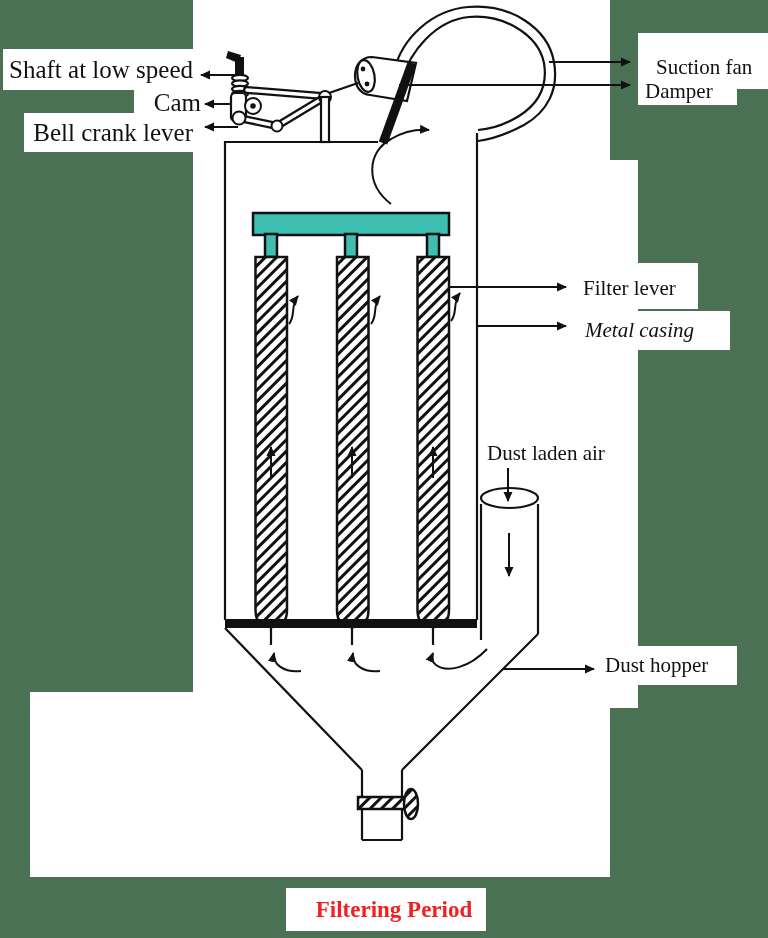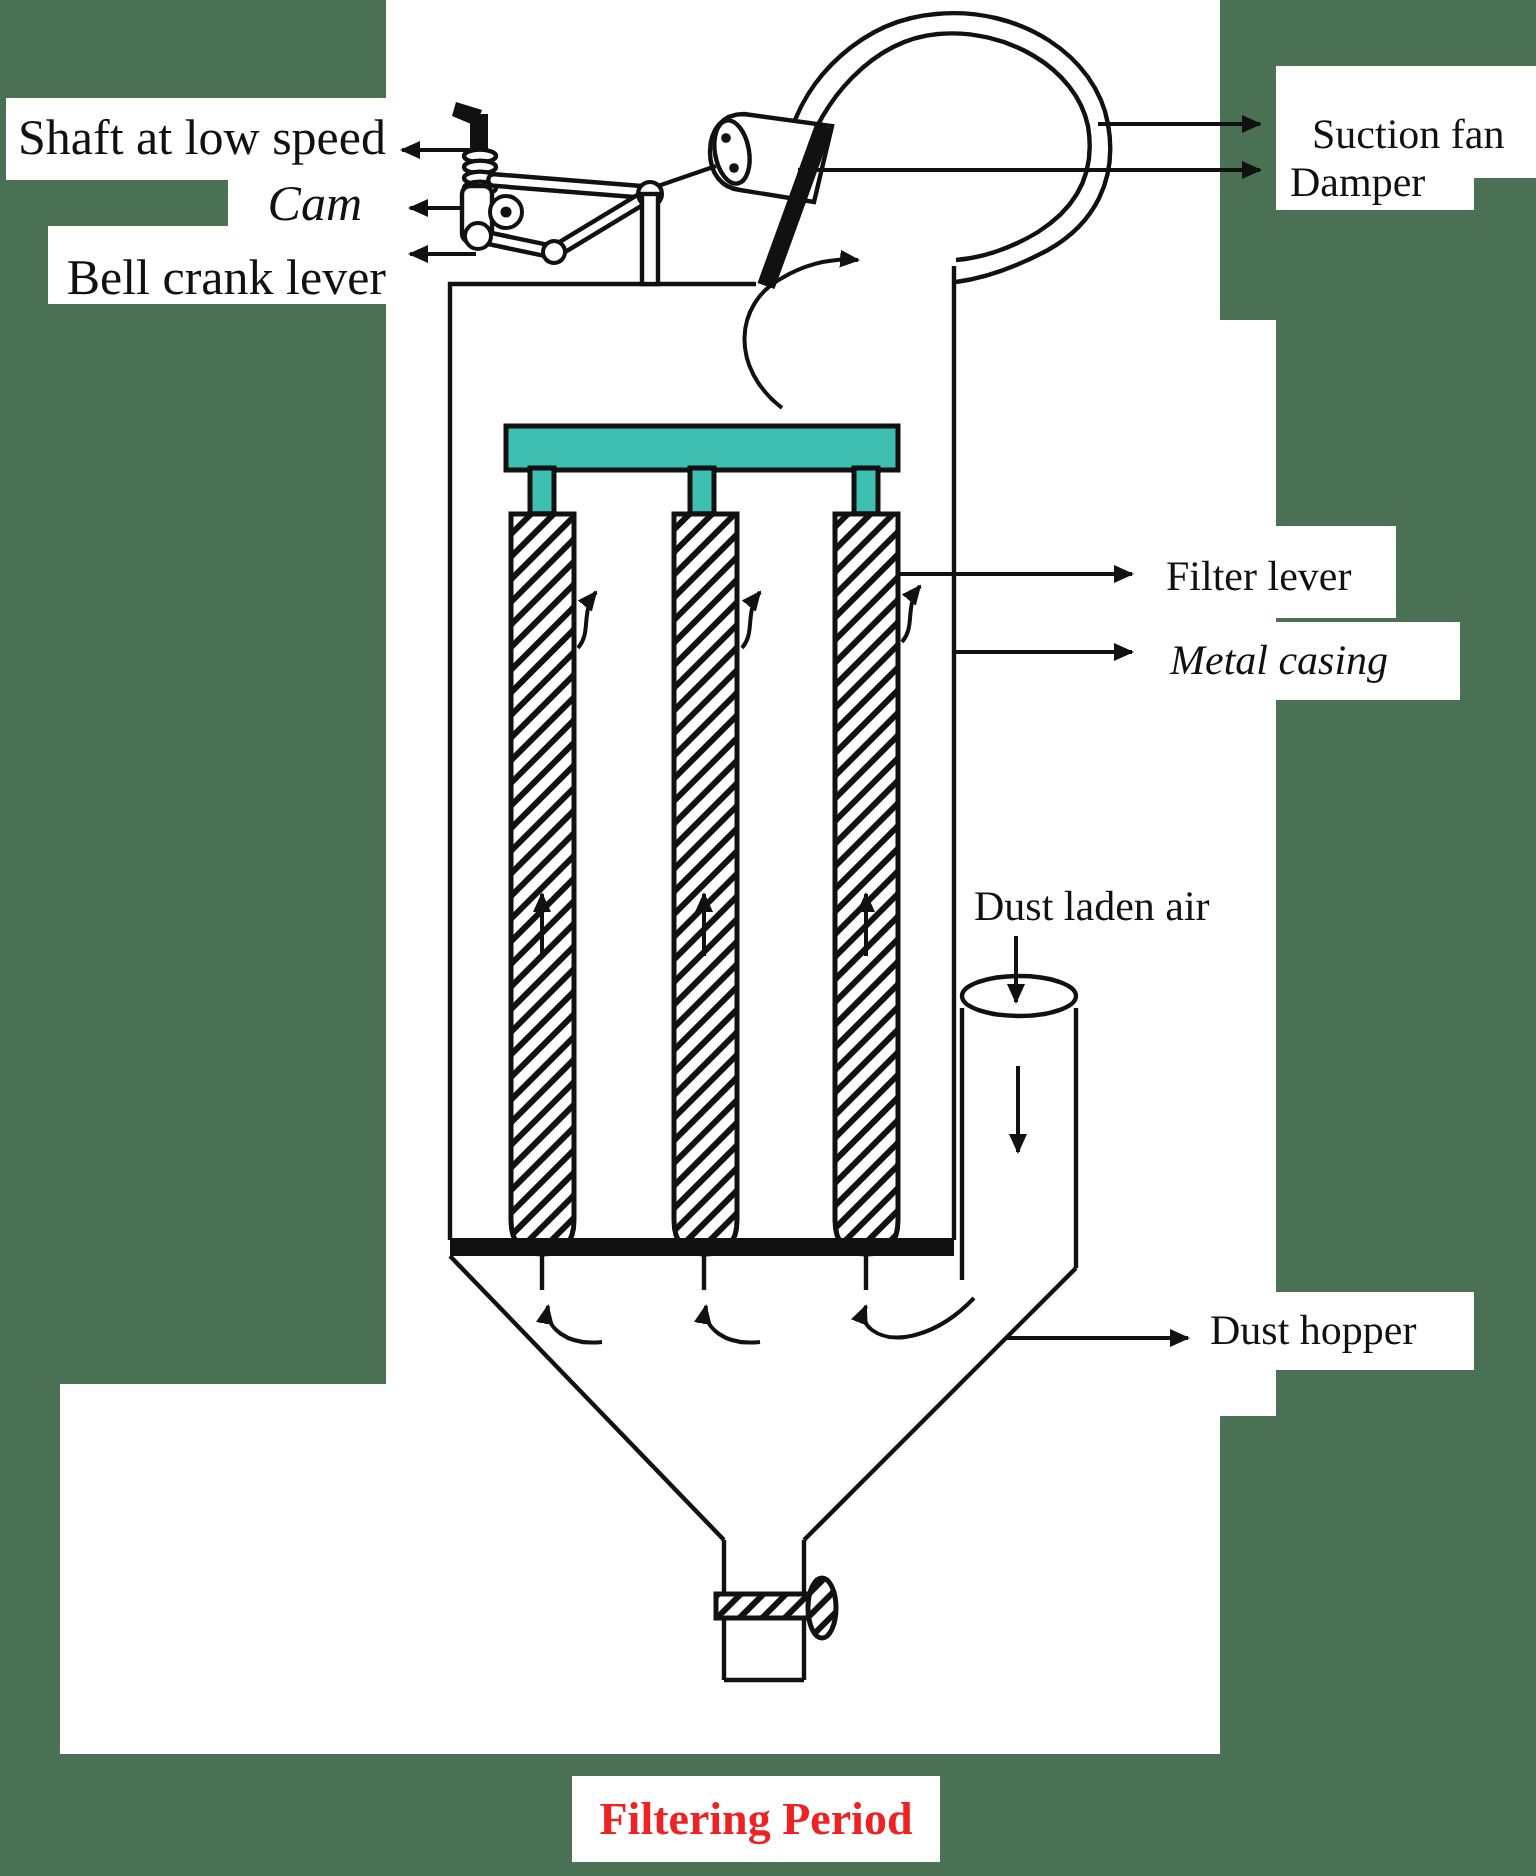--- a/index.html
+++ b/index.html
@@ -11,21 +11,21 @@
   .white{position:absolute;background:var(--figure-background,#fff);}
   .chip{
     position:absolute;background:var(--figure-background,#fff);
     display:flex;align-items:center;color:#111;
     font-size:21px;white-space:nowrap;line-height:1;
   }
   .chip.left{justify-content:flex-end;font-size:25px;}
   .caption{
     position:absolute;background:var(--figure-background,#fff);
     display:flex;align-items:center;justify-content:center;
-    color:var(--caption-red,#e22);font-weight:bold;font-size:23px;white-space:nowrap;
+    color:var(--caption-red,#e22);font-weight:bold;font-size:23px;white-space:nowrap;padding-left:16px;
   }
   svg.diagram{position:absolute;left:0;top:0;z-index:5;}
   .ln{stroke:#111;stroke-width:2.2;fill:none;}
   .thick{stroke:#111;stroke-width:9;fill:none;}
   .teal{fill:var(--tube-sheet-teal,#3ebdb1);stroke:#111;stroke-width:2.5;}
   .hatched{fill:url(#hatch);stroke:#111;stroke-width:2.5;}
   .solid{fill:#111;stroke:none;}
   .hollow-outer{stroke:#111;stroke-width:8;fill:none;stroke-linejoin:round;stroke-linecap:round;}
   .hollow-inner{stroke:#fff;stroke-width:3.5;fill:none;stroke-linejoin:round;stroke-linecap:round;}
   .joint{fill:#fff;stroke:#111;stroke-width:2;}
@@ -35,24 +35,24 @@
 </head>
 <body>
 
 <div class="white" style="left:193px;top:0;width:417px;height:877px;"></div>
 <div class="white" style="left:610px;top:160px;width:28px;height:548px;"></div>
 <div class="white" style="left:30px;top:692px;width:163px;height:185px;"></div>
 
 <div class="chip left" style="left:3px;top:49px;width:190px;height:41px;padding-right:9px;">
   <span>Shaft at low speed</span>
 </div>
-<div class="chip left" style="left:114px;top:89px;width:67px;height:26px;padding-right:12px;font-style:italic;">
+<div class="chip left" style="left:134px;top:89px;width:67px;height:26px;padding-right:12px;">
   <span>Cam</span>
 </div>
-<div class="chip left" style="left:24px;top:113px;width:169px;height:39px;padding-right:12px;align-items:flex-end;">
+<div class="chip left" style="left:24px;top:113px;width:169px;height:39px;padding-right:12px;">
   <span>Bell crank lever</span>
 </div>
 <div class="chip" style="left:638px;top:33px;width:122px;height:44px;padding-top:12px;padding-left:18px;">
   <span>Suction fan</span>
 </div>
 <div class="chip" style="left:638px;top:77px;width:92px;height:28px;padding-left:7px;">
   <span>Damper</span>
 </div>
 <div class="chip" style="left:575px;top:263px;width:115px;height:42px;padding-left:8px;padding-top:4px;">
   <span>Filter lever</span>

